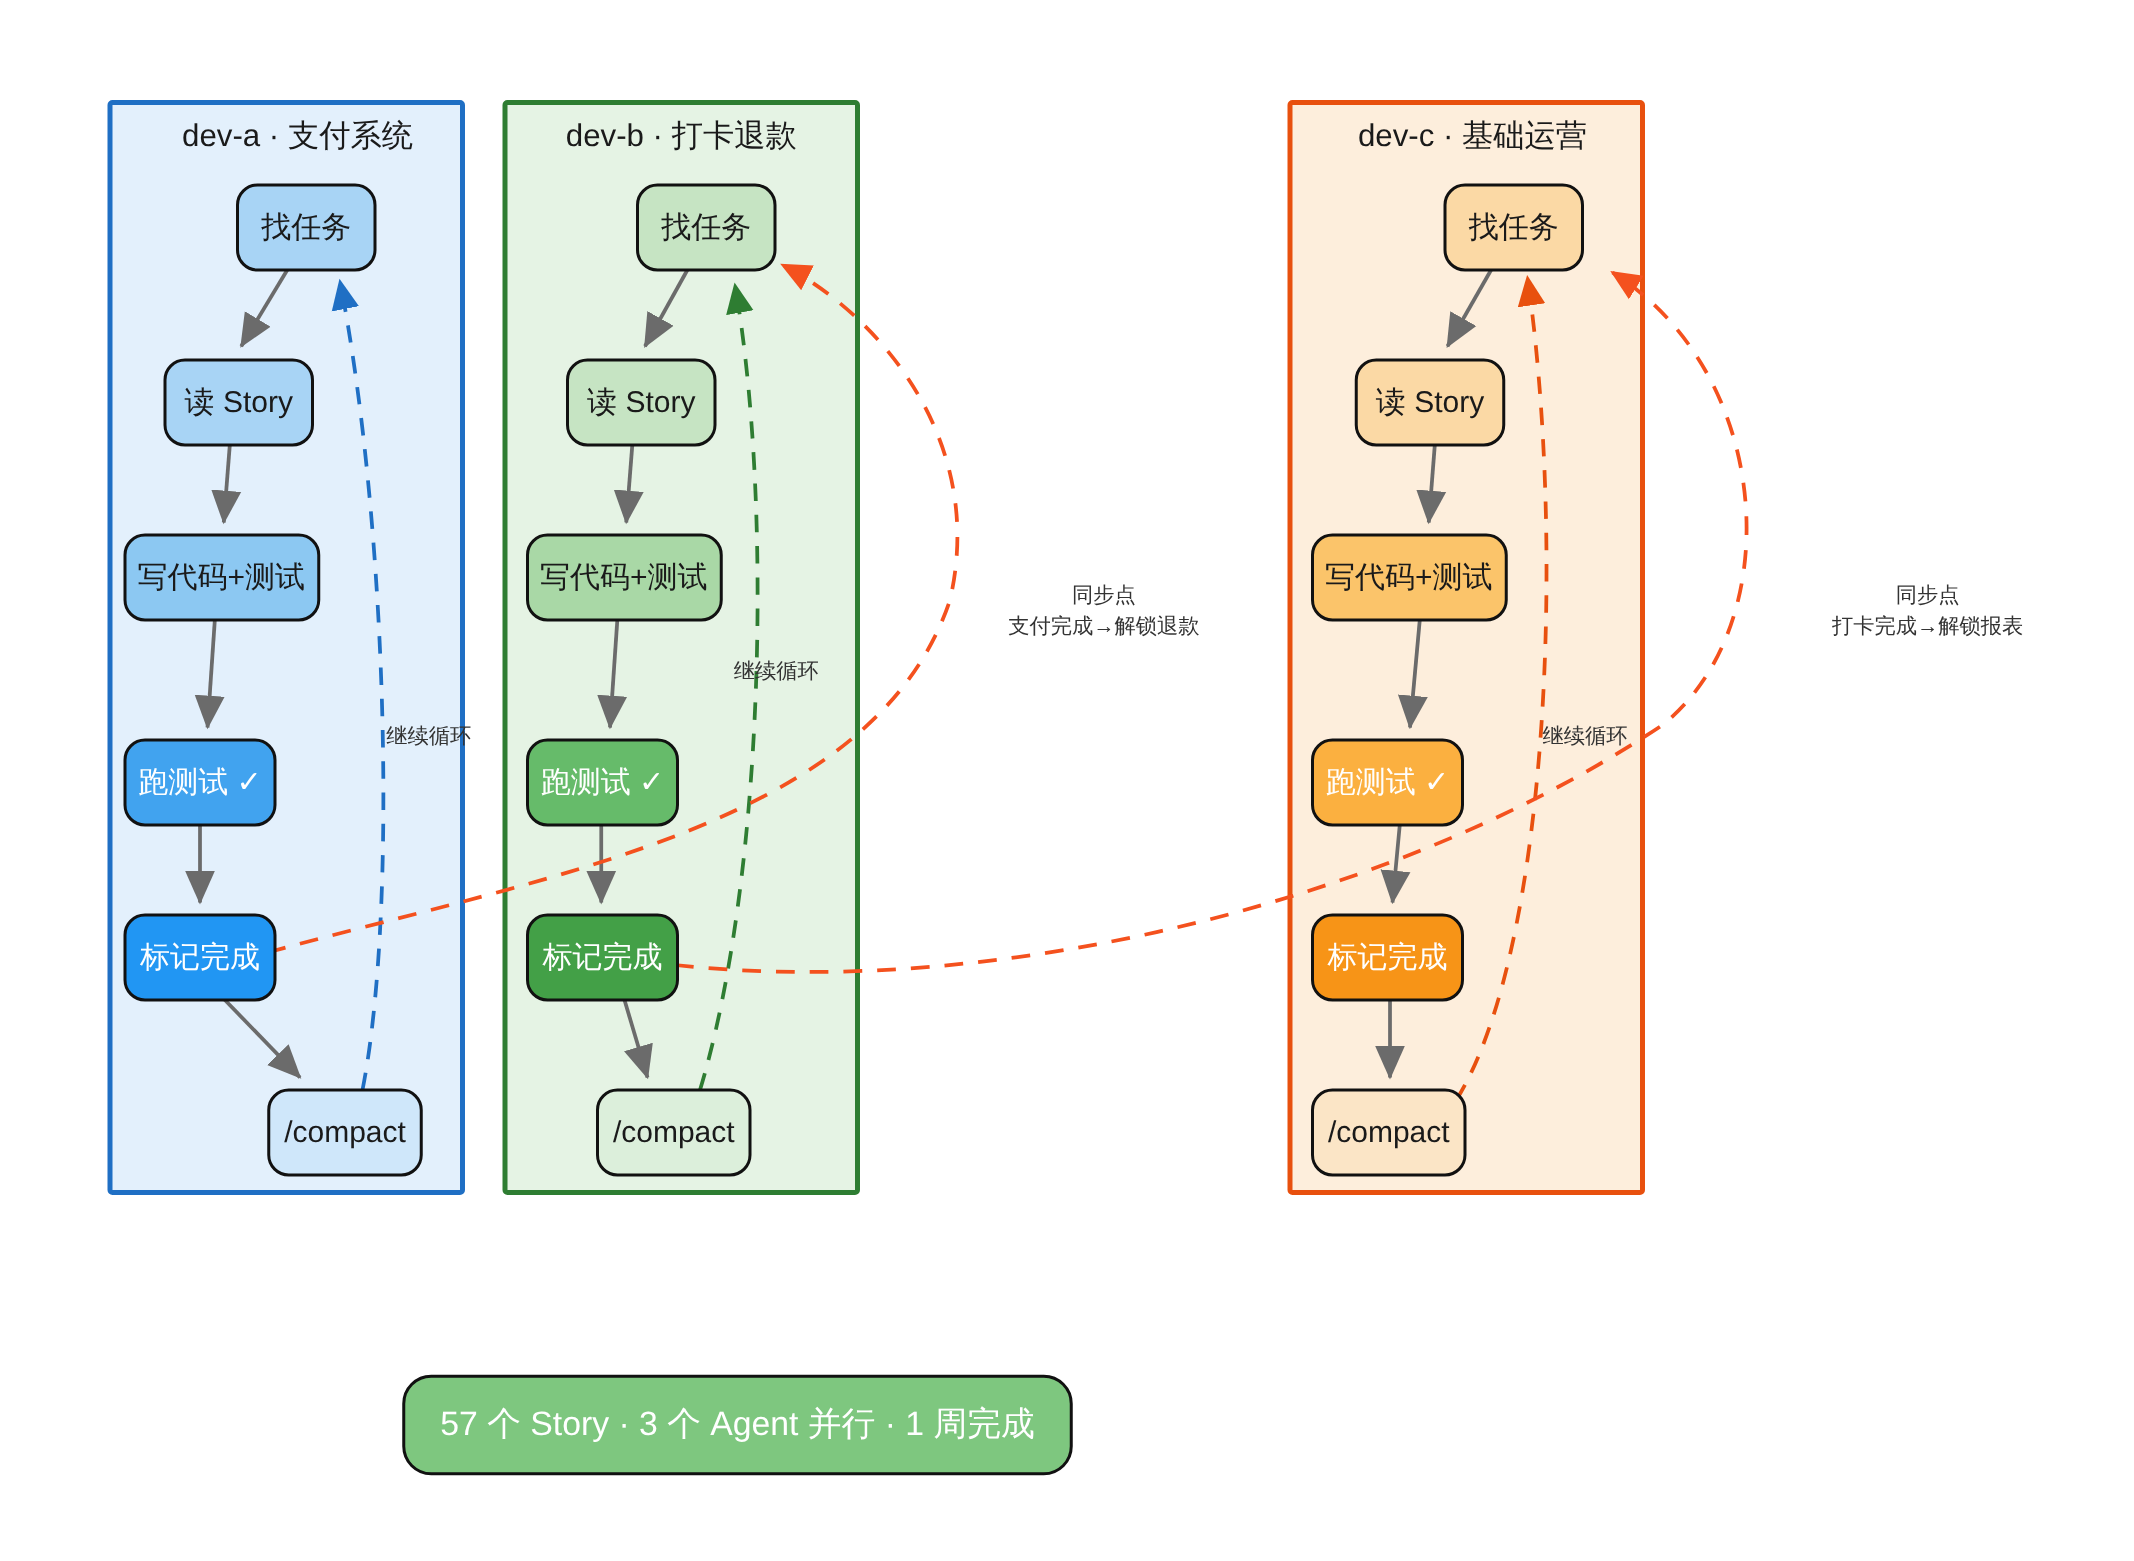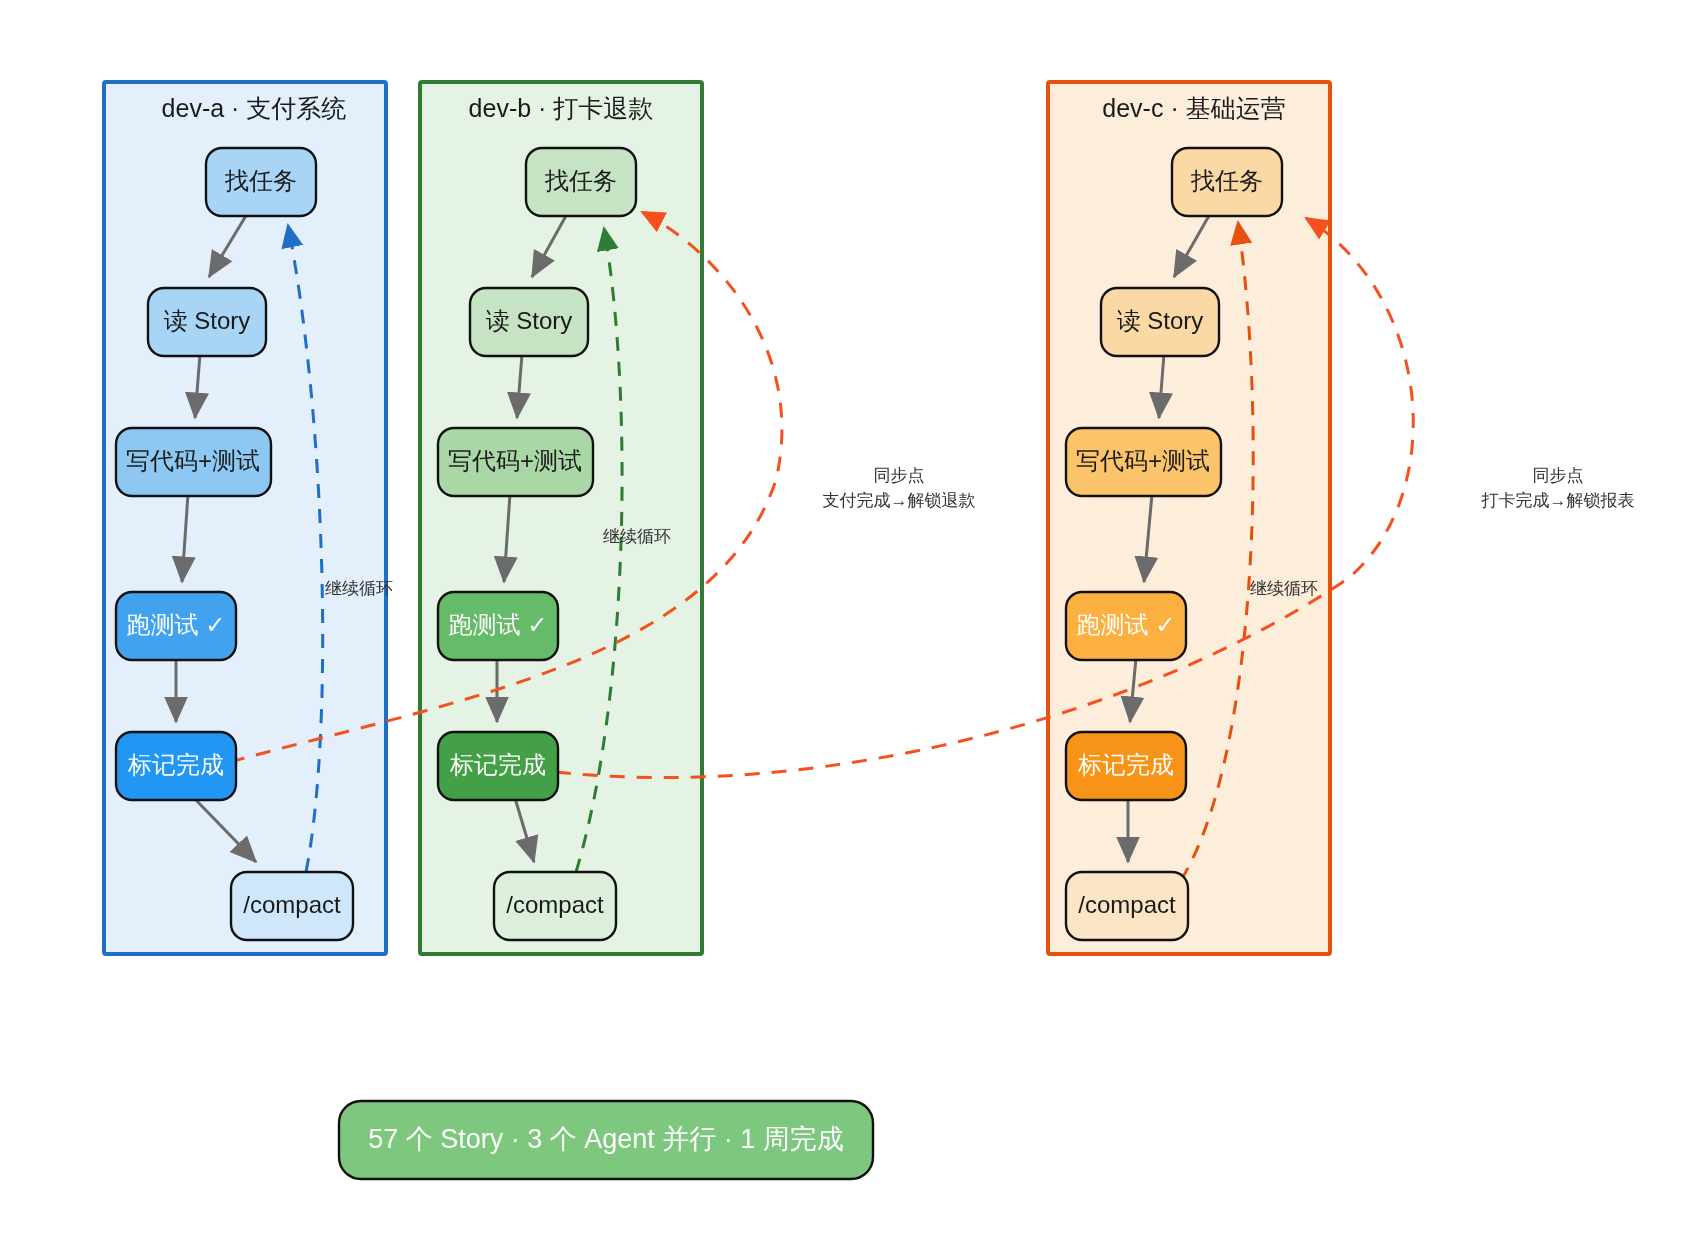--- a/index.html
+++ b/index.html
@@ -9,21 +9,21 @@
   }
   body {
     width: 1707px;
     height: 1249px;
     position: relative;
     font-family: "Liberation Sans", "DejaVu Sans", sans-serif;
     overflow: hidden;
   }
   #stage {
     position: absolute;
-    left: 16px; top: 0;
+    left: 0; top: 0;
     width: 1674px;
     height: 1249px;
   }
   svg#canvas {
     position: absolute;
     left: 0; top: 0;
     width: 1707px;
     height: 1249px;
   }
   .cluster-rect {

